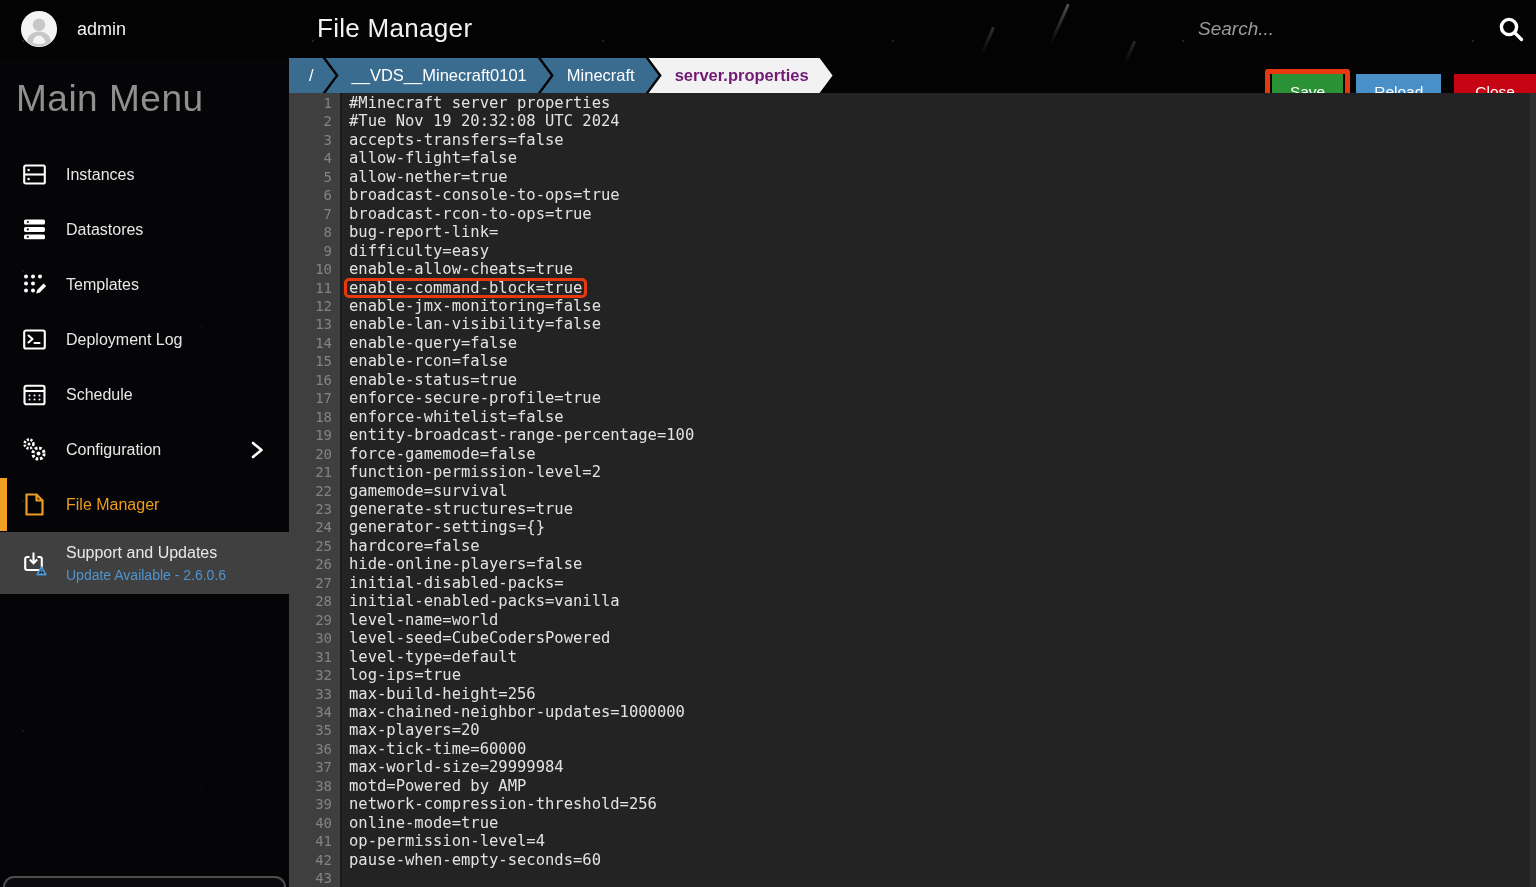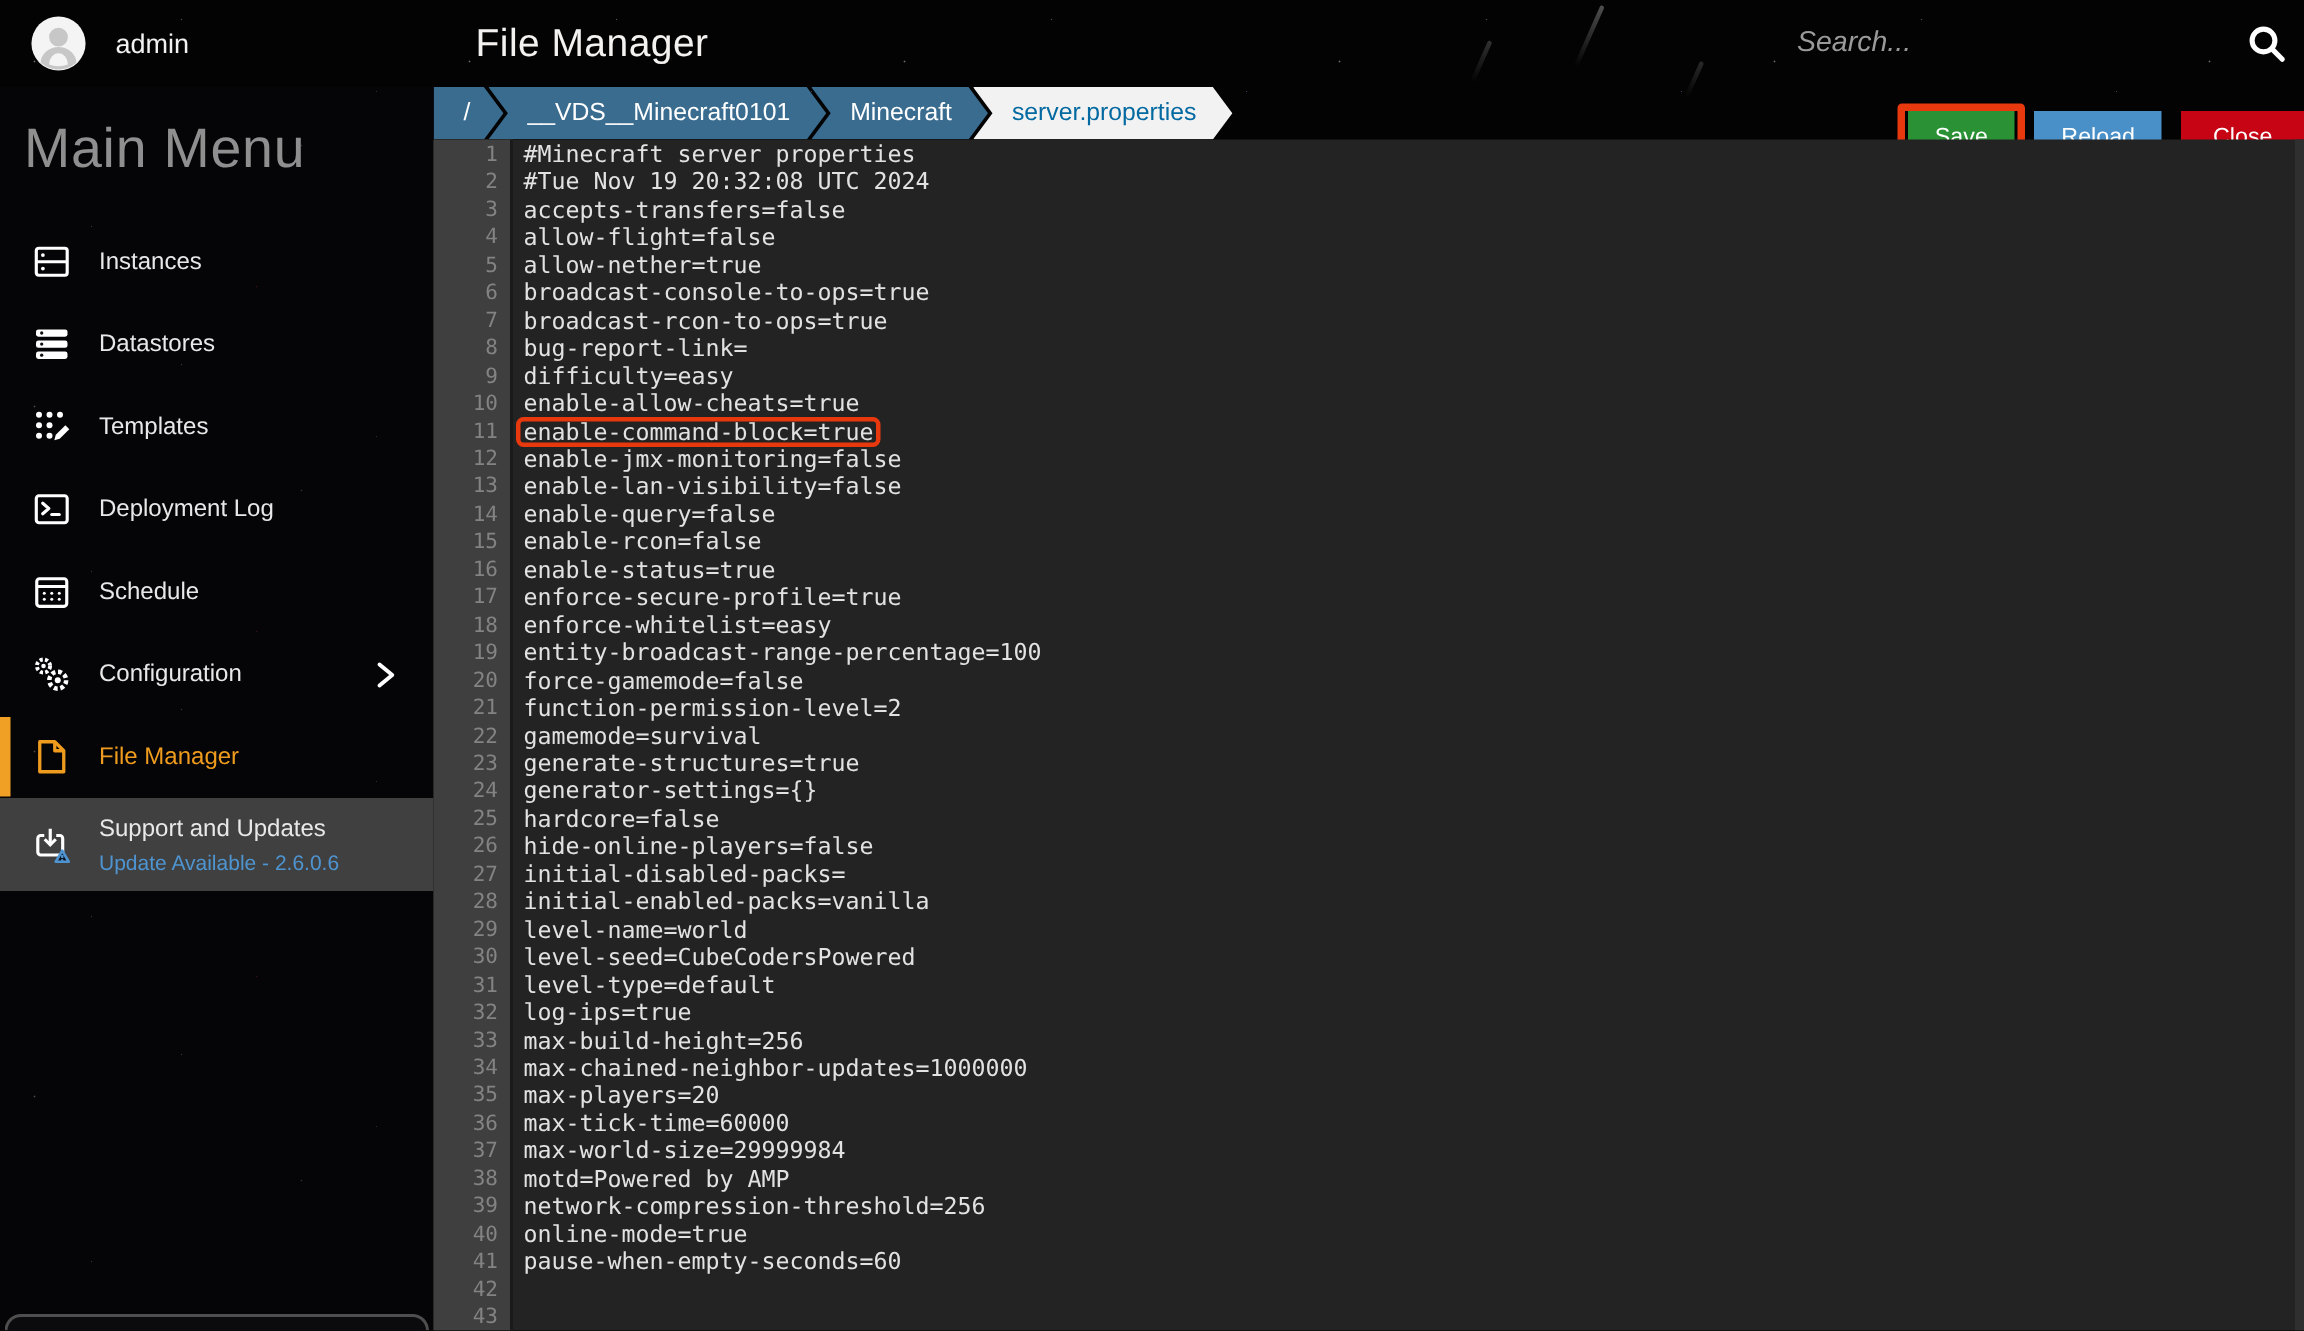--- a/index.html
+++ b/index.html
@@ -55,21 +55,21 @@
     border:2px solid #4e4e4e; border-bottom:none; border-radius:11px 11px 0 0; background:#0b0b0d; }
 
   
   #main-area { position:absolute; top:58px; left:289px; right:0; bottom:0; }
   #crumb-row { position:relative; height:35px; }
   #breadcrumb { position:absolute; left:0; top:0; height:35px; display:flex; }
   .crumb { position:relative; height:35px; line-height:35px; padding:0 24px 0 26px; margin-right:-10px;
     background:#3a6c90; color:#fff; font-size:16.5px; white-space:nowrap; cursor:pointer;
     clip-path:polygon(0 0, calc(100% - 13px) 0, 100% 50%, calc(100% - 13px) 100%, 0 100%, 13px 50%); }
   .crumb.first { clip-path:polygon(0 0, calc(100% - 13px) 0, 100% 50%, calc(100% - 13px) 100%, 0 100%); padding:0 22px 0 20px; }
-  .crumb.last { background:#f2f2f2; color:#0369a1; }
+  .crumb.last { background:#f2f2f2; color:#701a75;font-weight:bold; }
 
   #button-row { position:absolute; right:0; top:16px; height:35px; display:flex; gap:13px; }
   .btn { height:35px; padding:0 18px; border:none; color:#fff; font-size:15.5px; font-family:"Liberation Sans",sans-serif; cursor:pointer; }
   #save-button { background:#2a9235; }
   #reload-button { background:#4a90c8; }
   #close-button { background:#c60414; padding:0 21px; }
   .anno-save-wrap { position:relative; }
   .anno-save-wrap::after { content:""; position:absolute; inset:-5px -7px; border:5px solid #e8380e; border-radius:3px; pointer-events:none; }
 
   
@@ -314,21 +314,21 @@
         <div class="code-line">bug-report-link=</div>
         <div class="code-line">difficulty=easy</div>
         <div class="code-line">enable-allow-cheats=true</div>
         <div class="code-line"><span class="anno-line-box">enable-command-block=true</span></div>
         <div class="code-line">enable-jmx-monitoring=false</div>
         <div class="code-line">enable-lan-visibility=false</div>
         <div class="code-line">enable-query=false</div>
         <div class="code-line">enable-rcon=false</div>
         <div class="code-line">enable-status=true</div>
         <div class="code-line">enforce-secure-profile=true</div>
-        <div class="code-line">enforce-whitelist=easy</div>
+        <div class="code-line">enforce-whitelist=false</div>
         <div class="code-line">entity-broadcast-range-percentage=100</div>
         <div class="code-line">force-gamemode=false</div>
         <div class="code-line">function-permission-level=2</div>
         <div class="code-line">gamemode=survival</div>
         <div class="code-line">generate-structures=true</div>
         <div class="code-line">generator-settings={}</div>
         <div class="code-line">hardcore=false</div>
         <div class="code-line">hide-online-players=false</div>
         <div class="code-line">initial-disabled-packs=</div>
         <div class="code-line">initial-enabled-packs=vanilla</div>
@@ -337,17 +337,18 @@
         <div class="code-line">level-type=default</div>
         <div class="code-line">log-ips=true</div>
         <div class="code-line">max-build-height=256</div>
         <div class="code-line">max-chained-neighbor-updates=1000000</div>
         <div class="code-line">max-players=20</div>
         <div class="code-line">max-tick-time=60000</div>
         <div class="code-line">max-world-size=29999984</div>
         <div class="code-line">motd=Powered by AMP</div>
         <div class="code-line">network-compression-threshold=256</div>
         <div class="code-line">online-mode=true</div>
+        <div class="code-line">op-permission-level=4</div>
         <div class="code-line">pause-when-empty-seconds=60</div>
       </div>
     <div id="editor-scrollbar"></div>
   </div>
 </div>
 
 </body></html>

